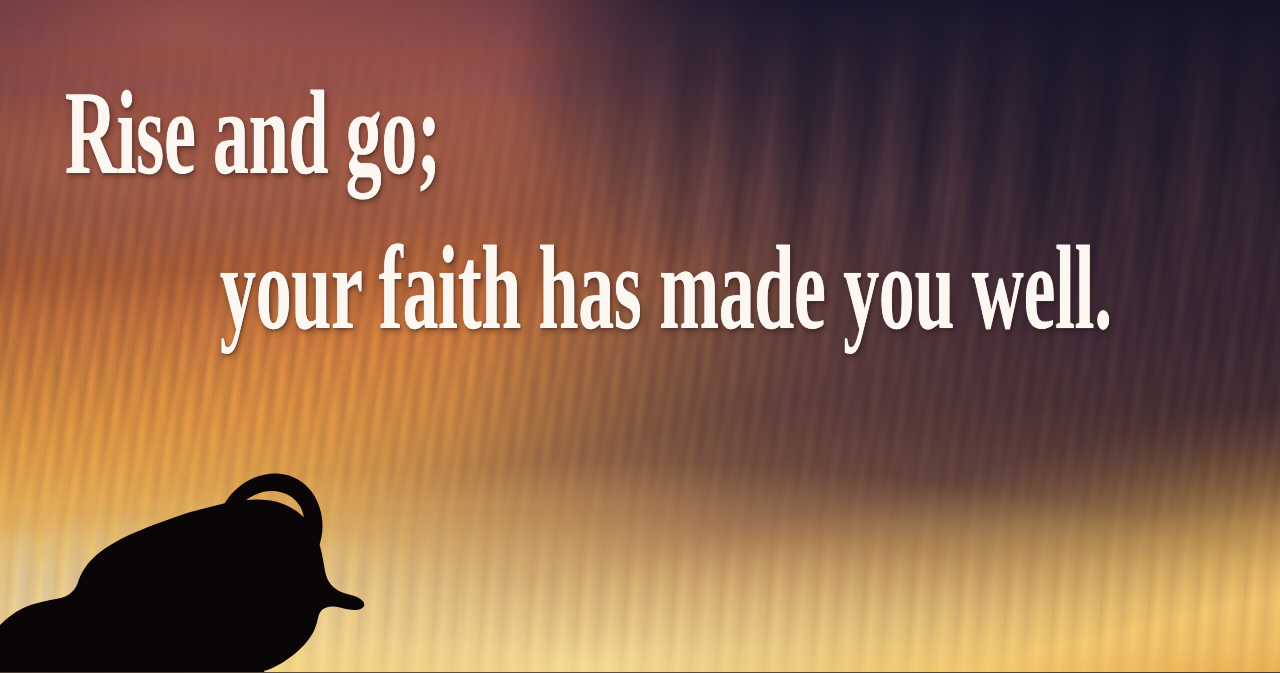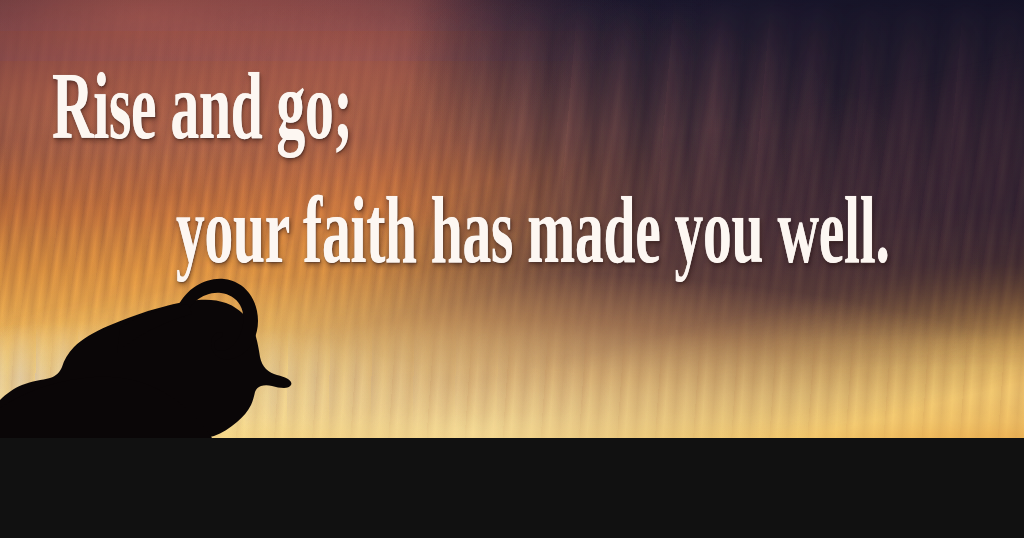--- a/index.html
+++ b/index.html
@@ -8,21 +8,21 @@
     padding: 0;
     background: #111;
   }
   body {
     font-family: "Liberation Serif", serif;
   }
 
   #poster {
     position: relative;
     width: 1024px;
-    height: 438px;
+    height: 538px;
     overflow: hidden;
     background: #2a1c26;
   }
 
   
   .sky-layer {
     position: absolute;
     inset: 0;
     pointer-events: none;
   }

